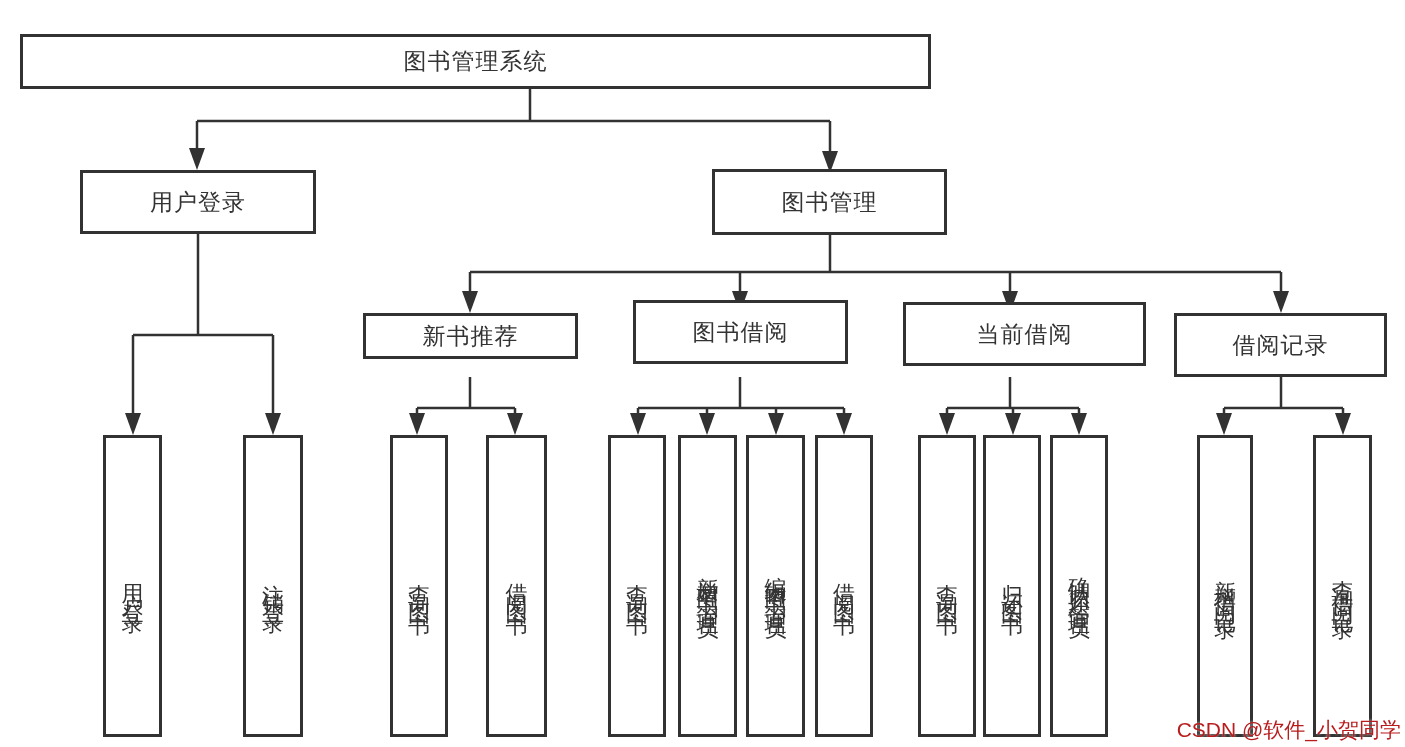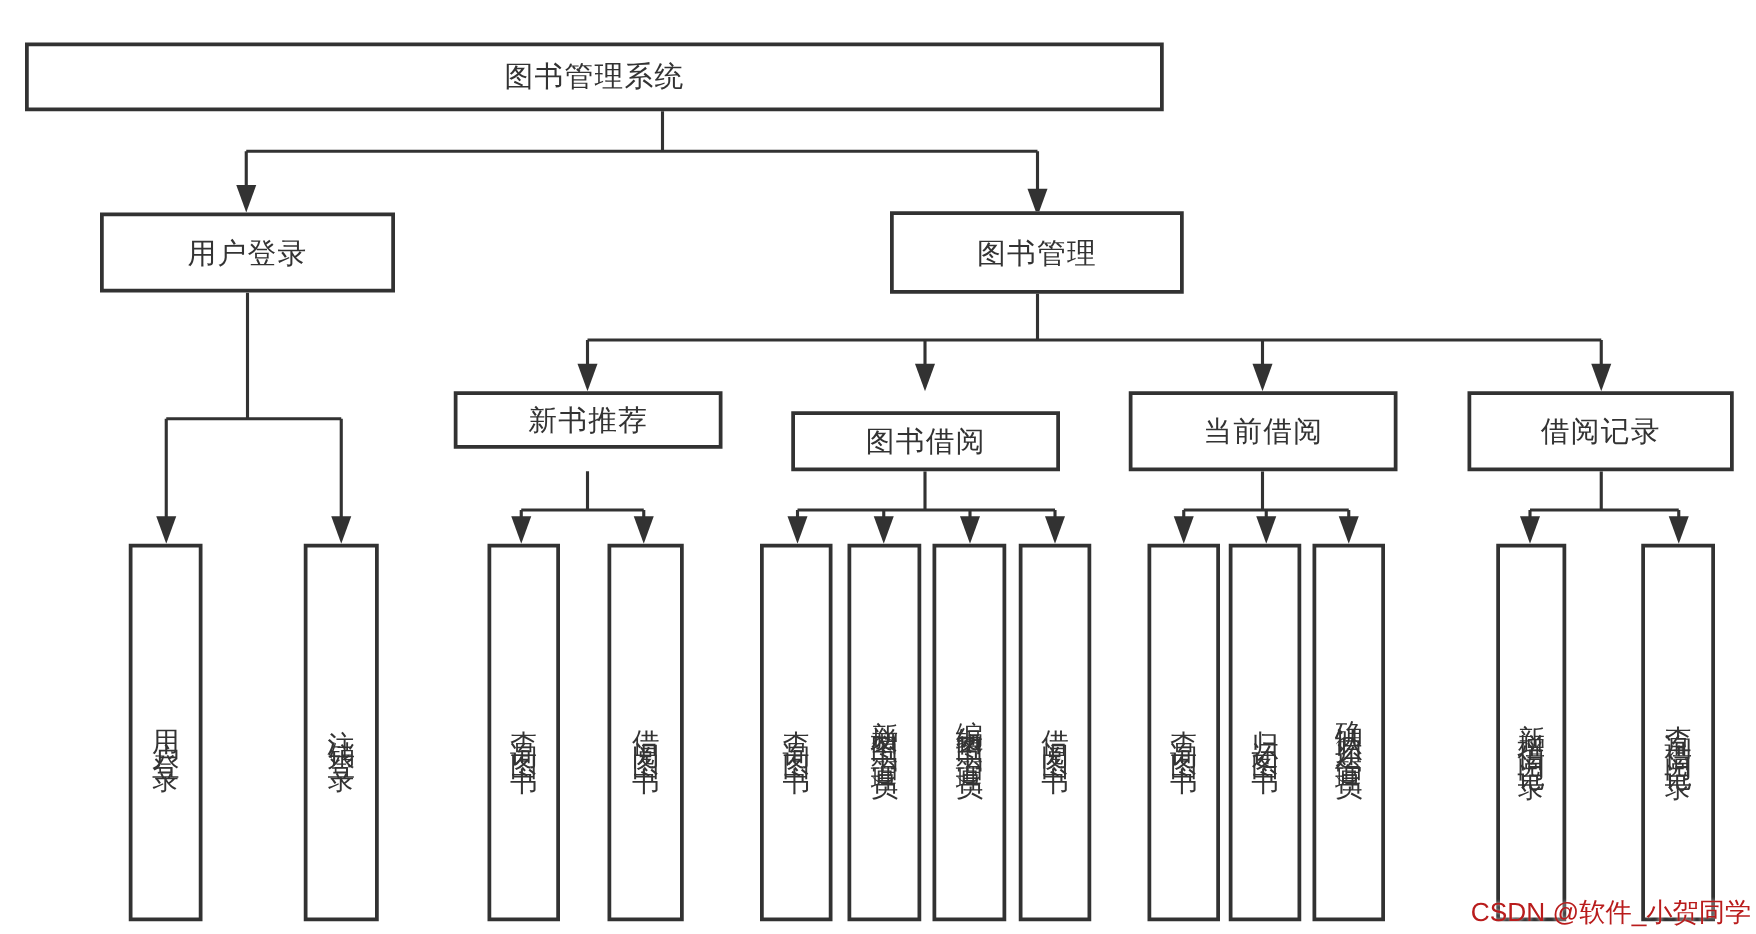--- a/index.html
+++ b/index.html
@@ -115,24 +115,24 @@
   <div class="hbox" style="left:80px;top:170px;width:236px;height:64px;">
     <span class="hlbl">用户登录</span>
   </div>
   <div class="hbox" style="left:712px;top:169px;width:235px;height:66px;">
     <span class="hlbl">图书管理</span>
   </div>
 
   <div class="hbox" style="left:363px;top:313px;width:215px;height:46px;">
     <span class="hlbl">新书推荐</span>
   </div>
-  <div class="hbox" style="left:633px;top:329px;width:215px;height:48px;">
+  <div class="hbox" style="left:633px;top:300px;width:215px;height:64px;">
     <span class="hlbl">图书借阅</span>
   </div>
-  <div class="hbox" style="left:903px;top:313px;width:215px;height:64px;">
+  <div class="hbox" style="left:903px;top:302px;width:243px;height:64px;">
     <span class="hlbl">当前借阅</span>
   </div>
   <div class="hbox" style="left:1174px;top:313px;width:213px;height:64px;">
     <span class="hlbl">借阅记录</span>
   </div>
 
   <div class="vbox" style="left:103px;width:59px;">
     <span class="vlbl ls10">用户登录</span>
   </div>
   <div class="vbox" style="left:243px;width:60px;">

